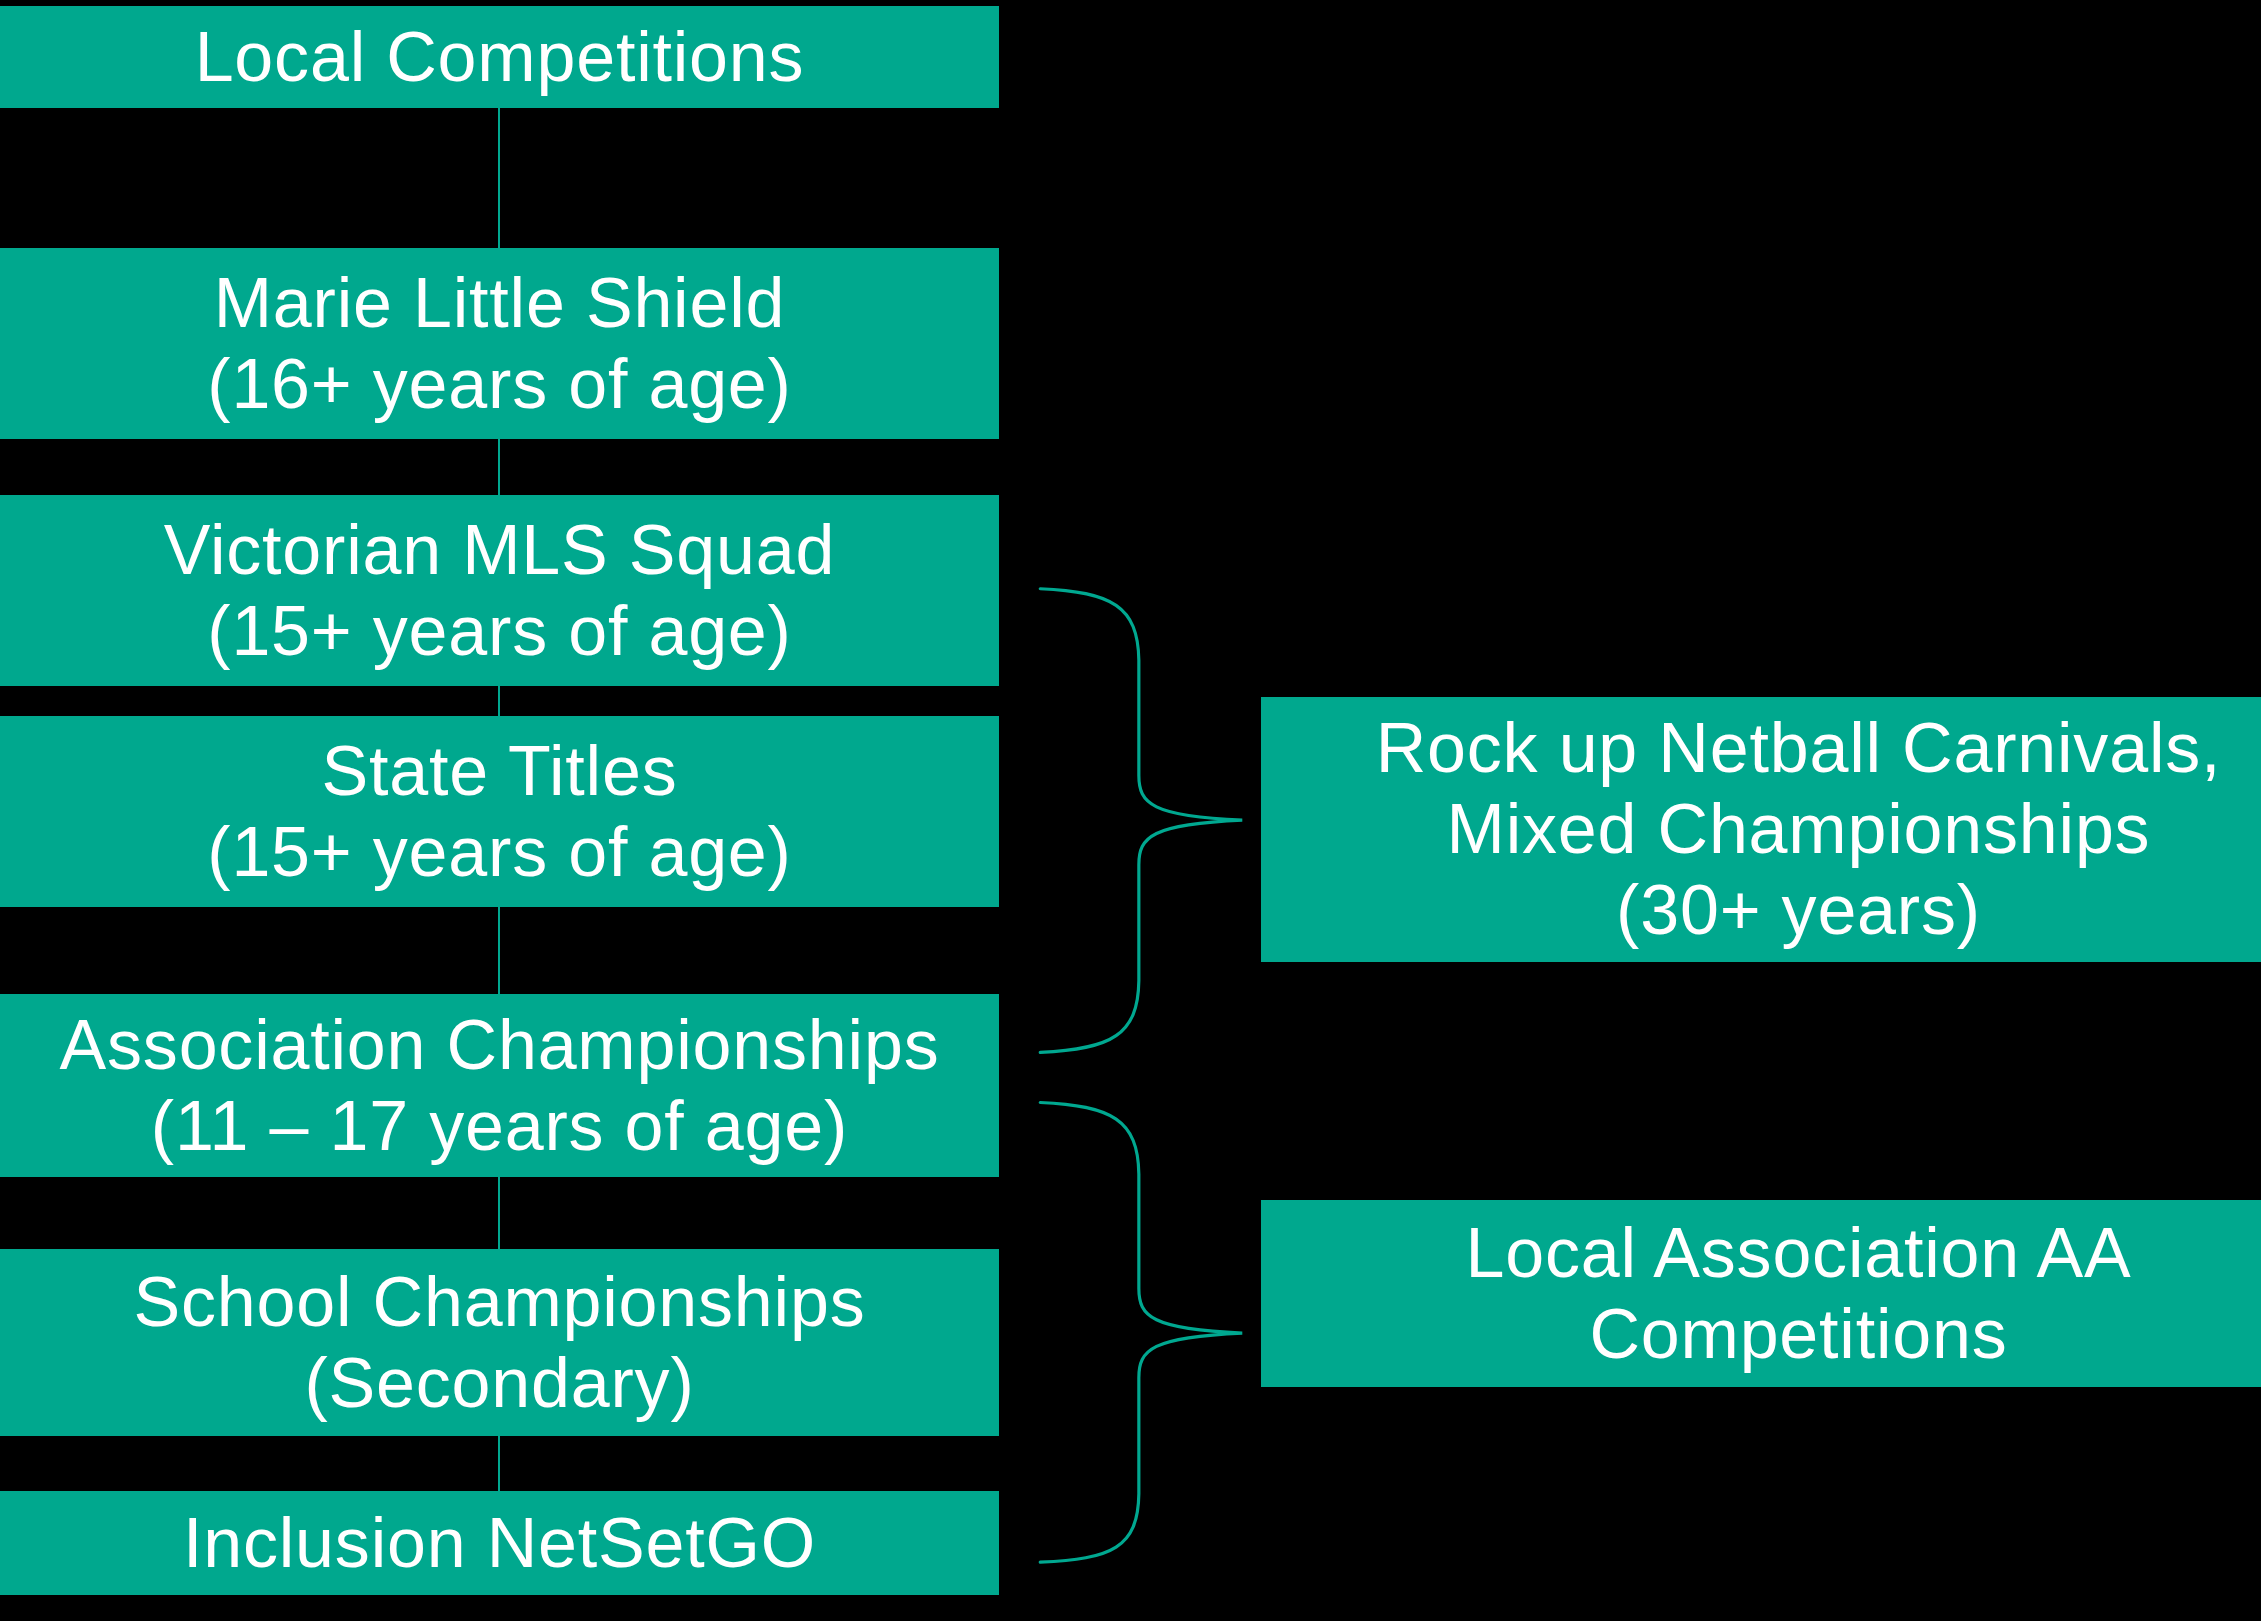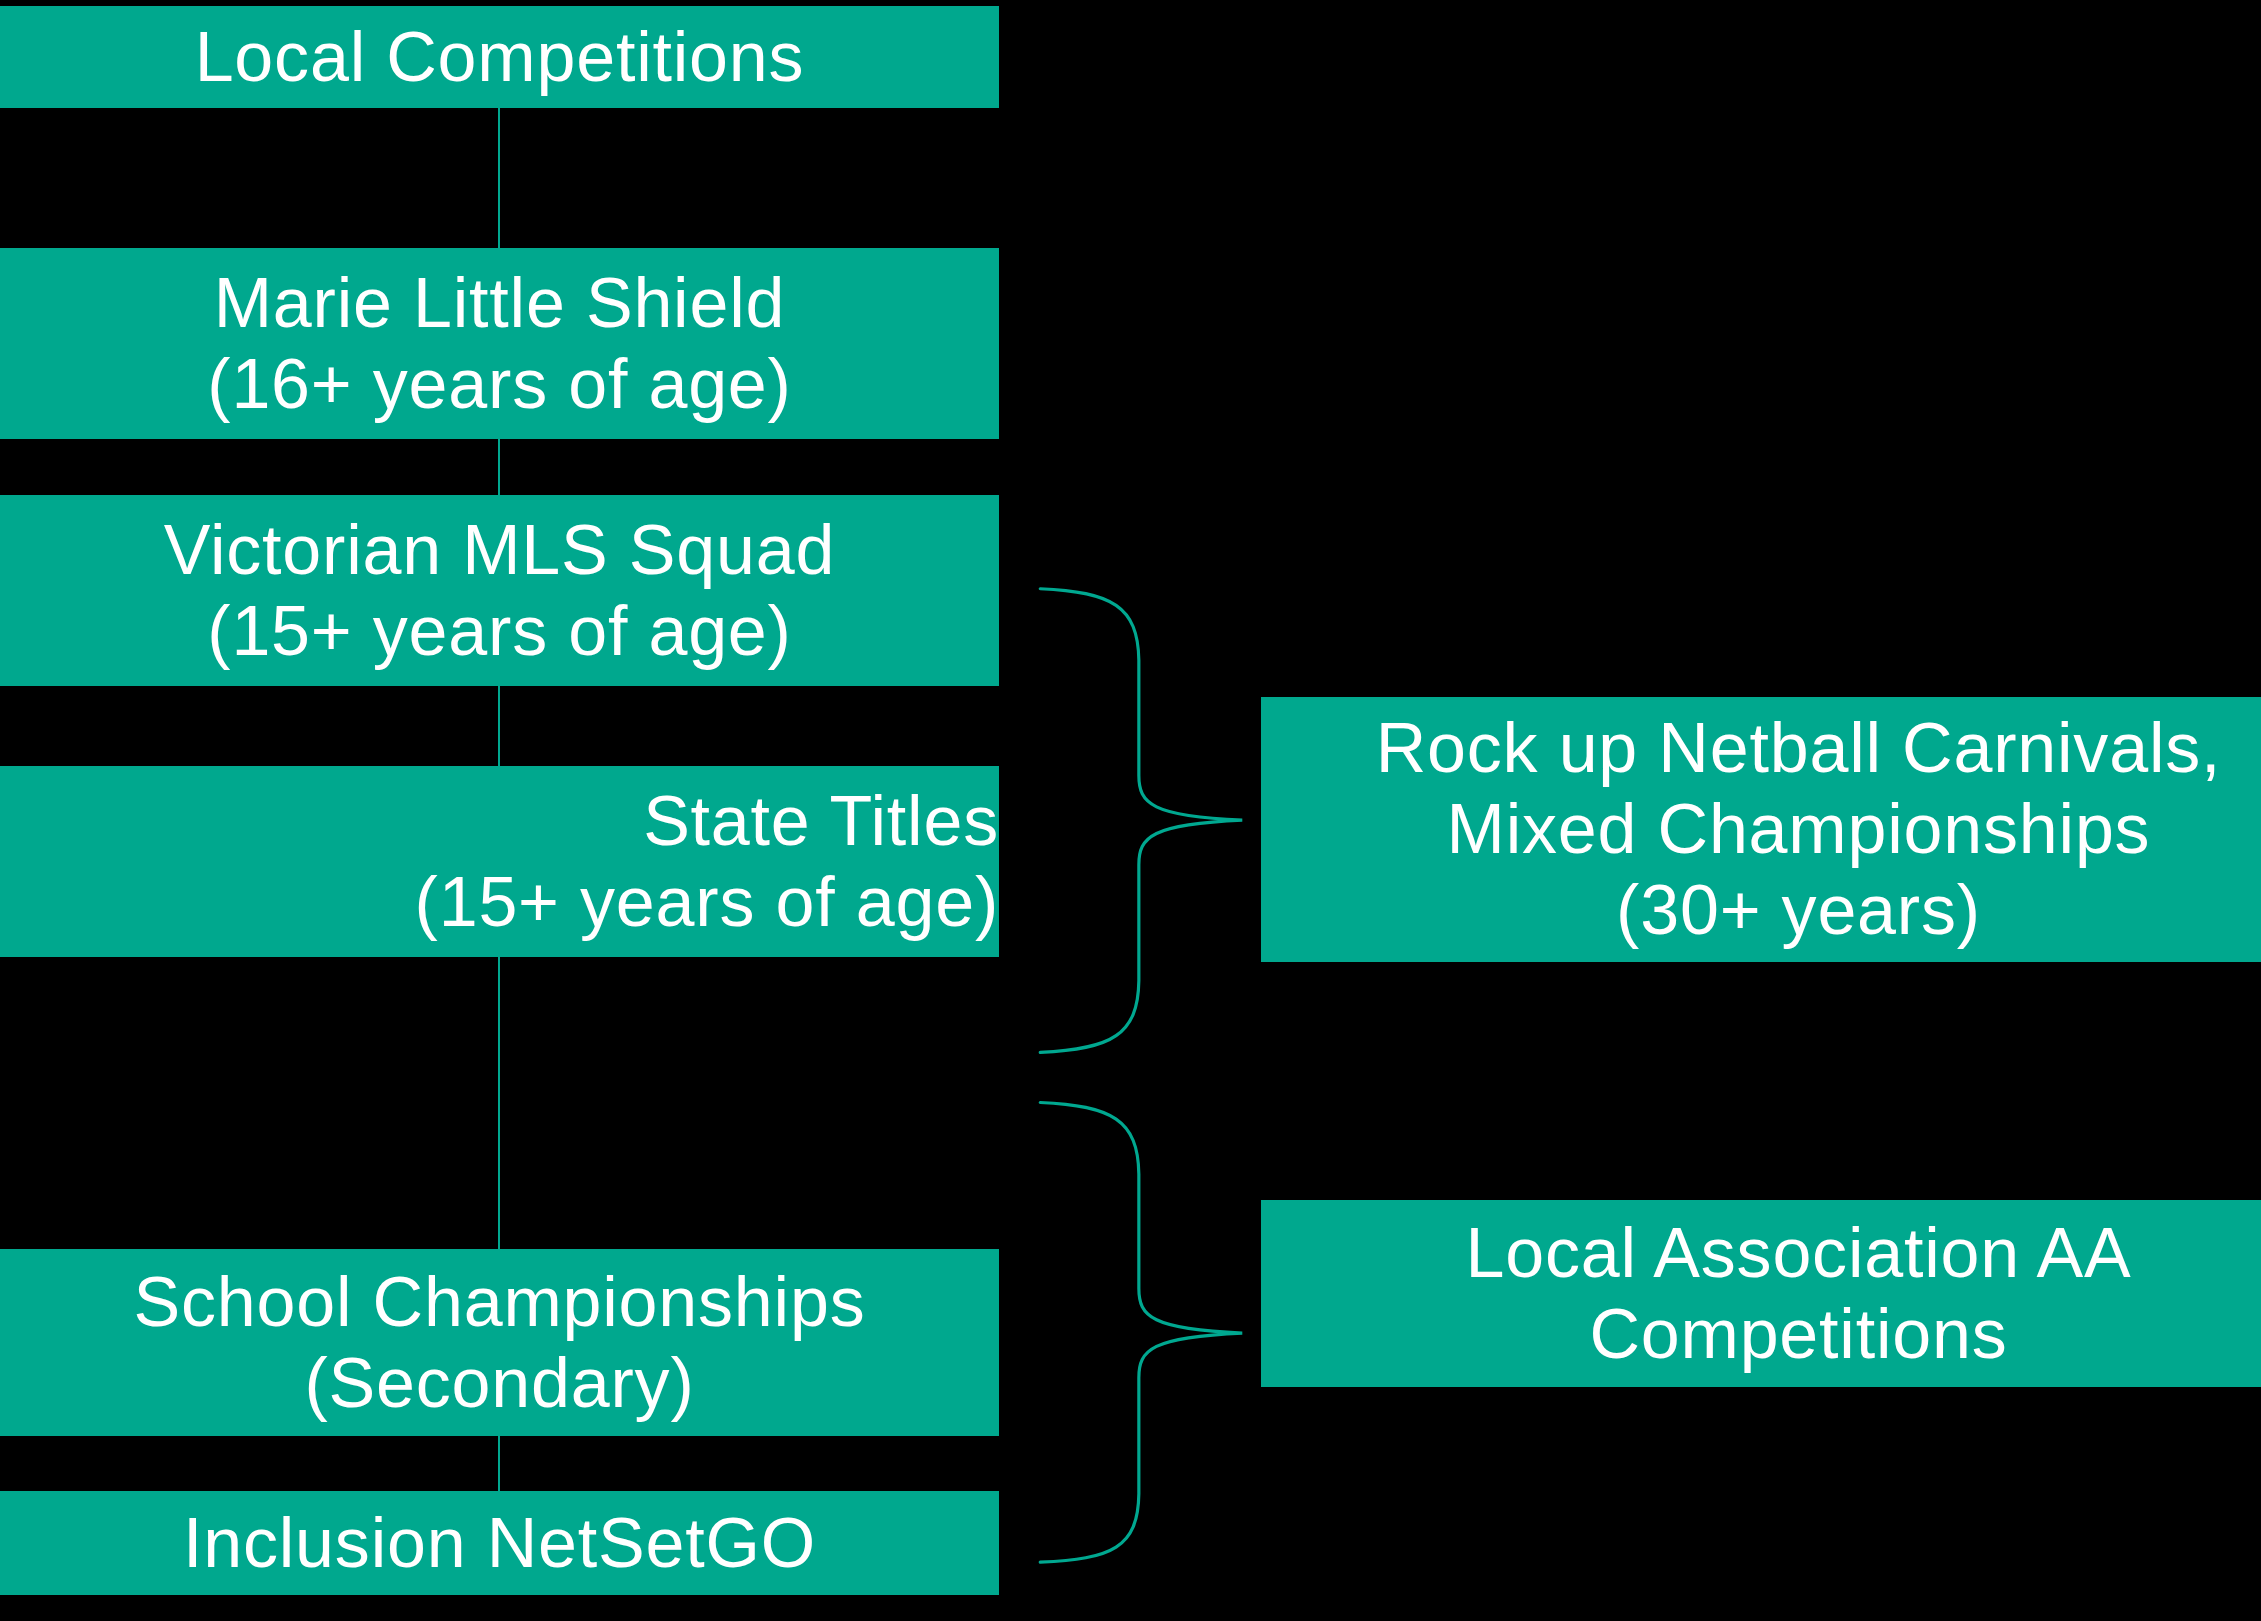--- a/index.html
+++ b/index.html
@@ -39,21 +39,21 @@
     line-height: 81px;
     letter-spacing: 0.8px;
     z-index: 1;
     font-weight: 400;
   }
   
   .lbox { left: 0; width: 999px; }
   .b1 { top: 6.4px;    height: 102px; }
   .b2 { top: 248px;  height: 191px; }
   .b3 { top: 495px;  height: 191px; }
-  .b4 { top: 766px;  height: 191px; align-items: flex-end; }
+  .b4 { top: 716px;  height: 191px; }
   .b5 { top: 994px; height: 183px; }
   .b6 { top: 1241px; height: 187px; margin-top: 8px; }
   .b7 { top: 1491px; height: 104px; }
   
   .rbox { left: 1261px; width: 995px; padding-left: 40px; }
   .rA { top: 697px;  height: 265px; }
   .rB { top: 1200px; height: 187px; }
   .braces {
     position: absolute;
     left: 0;
@@ -89,20 +89,24 @@
   <div class="box lbox b3">
     <span>Victorian MLS Squad</span>
     <span>(15+ years of age)</span>
   </div>
 
   <div class="box lbox b4">
     <span>State Titles</span>
     <span>(15+ years of age)</span>
   </div>
 
+  <div class="box lbox b5">
+    <span>Association Championships</span>
+    <span>(11 – 17 years of age)</span>
+  </div>
 
   <div class="box lbox b6">
     <span>School Championships</span>
     <span>(Secondary)</span>
   </div>
 
   <div class="box lbox b7">
     <span>Inclusion NetSetGO</span>
   </div>
 

